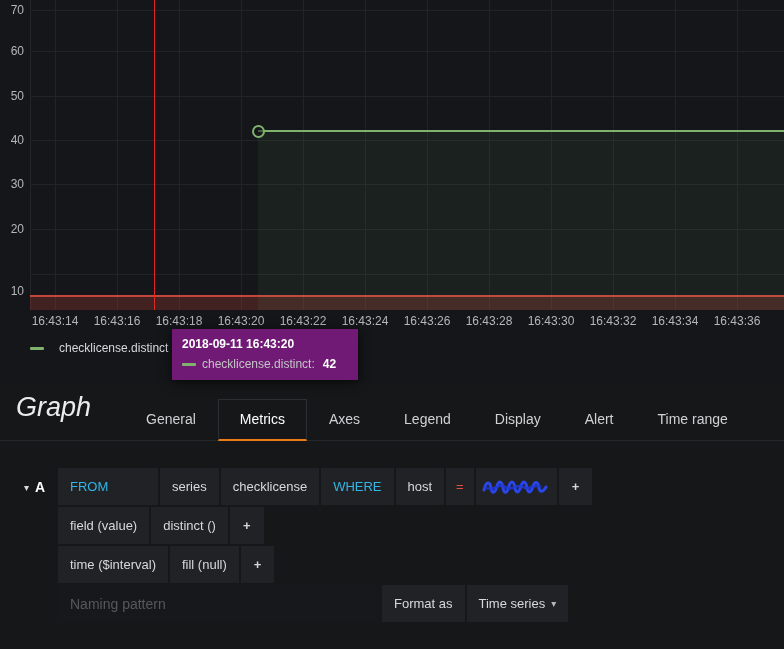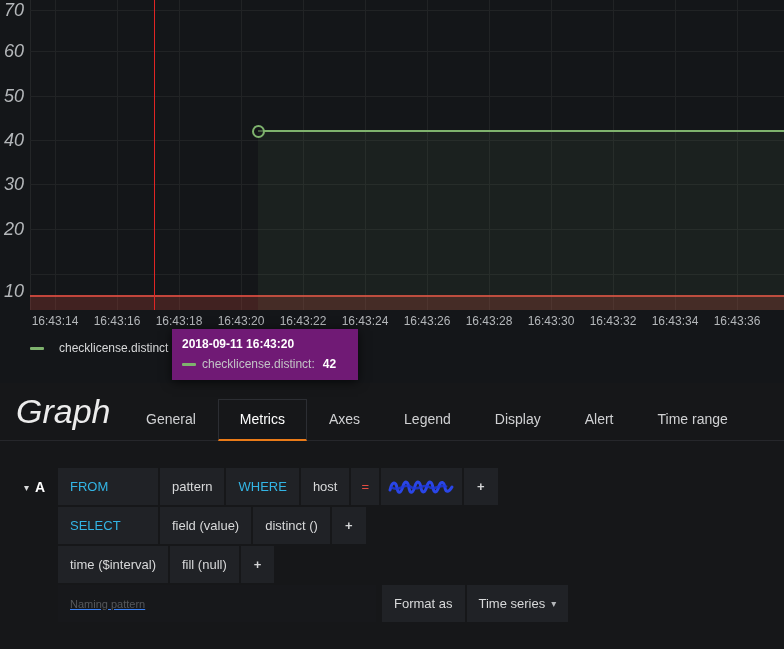--- a/index.html
+++ b/index.html
@@ -3,56 +3,56 @@
 <meta charset="utf-8">
 <style>
   html,body{margin:0;padding:0;background:#0e0f10;}
   .screen{position:relative;width:784px;height:649px;background:#161719;overflow:hidden;
           font-family:"Liberation Sans",sans-serif;color:#d8d9da;}
   
   .graph-section{position:absolute;left:0;top:0;width:784px;height:383px;background:#141619;}
   .canvas-hit{position:absolute;left:30px;top:0;width:754px;height:310px;border-left:1px solid #242628;}
   .gl-h{position:absolute;left:30px;width:754px;height:1px;background:#212325;}
   .gl-v{position:absolute;top:0;width:1px;height:310px;background:#212325;}
-  .ylabel{position:absolute;left:0;width:24px;text-align:right;font-size:18px;color:#b4b7ba;line-height:14px;font-style:italic;}
+  .ylabel{position:absolute;left:0;width:24px;text-align:right;font-size:12px;color:#b4b7ba;line-height:14px;}
   .xlabel{position:absolute;top:314px;width:62px;text-align:center;font-size:12px;color:#b4b7ba;line-height:14px;}
   .crosshair{position:absolute;left:154px;top:0;width:1px;height:310px;background:#e02525;}
   .th-fill{position:absolute;left:30px;top:297px;width:754px;height:13px;background:rgba(226,77,66,0.22);}
   .th-line{position:absolute;left:30px;top:295px;width:754px;height:2px;background:rgba(226,77,66,0.85);}
   .s-fill{position:absolute;left:258px;top:132px;width:526px;height:178px;background:rgba(126,178,109,0.07);}
   .s-line{position:absolute;left:258px;top:130px;width:526px;height:2px;background:#7eb26d;}
   .s-marker{position:absolute;left:252px;top:125px;width:9px;height:9px;border:2px solid #7eb26d;border-radius:50%;background:rgba(20,22,25,.55);}
   .legend{position:absolute;left:30px;top:341px;display:flex;align-items:center;gap:15px;font-size:12px;color:#d8d9da;cursor:pointer;}
   .dash{display:inline-block;width:14px;height:3px;background:#7eb26d;border-radius:1px;}
   .tooltip{position:absolute;left:172px;top:329px;width:186px;background:#701a75;padding:8px 10px 9px 10px;
            box-shadow:0 2px 10px rgba(0,0,0,.65);z-index:6;box-sizing:border-box;}
   .tt-time{font-size:12px;font-weight:bold;color:#ffffff;margin-bottom:6px;}
   .tt-row{display:flex;align-items:center;gap:6px;font-size:12px;color:#c3c4c6;}
   .tt-val{font-weight:bold;color:#ffffff;margin-left:2px;}
   
   .editor{position:absolute;left:0;top:383px;width:784px;height:266px;background:#161719;}
   .editor-header{position:relative;height:57px;border-bottom:1px solid #26272b;}
-  .panel-title{position:absolute;left:16px;top:9px;font-size:34px;font-style:italic;color:#ececec;}
+  .panel-title{position:absolute;left:16px;top:9px;font-size:27px;font-style:italic;color:#ececec;}
   .tabs{position:absolute;left:124px;bottom:-1px;display:flex;align-items:center;}
   .tab{padding:11px 21px 12px 21px;font-size:14px;color:#d0d1d3;cursor:pointer;border:1px solid transparent;border-bottom:2px solid transparent;}
   .tab.active{color:#ffffff;background:#161719;border:1px solid #2c2e33;border-bottom:2px solid #eb7b18;}
   .query{position:relative;padding:27px 14px 0 58px;}
   .gutter{position:absolute;left:24px;top:38px;display:flex;align-items:center;gap:6px;color:#ffffff;cursor:pointer;}
   .gutter .caret{font-size:10px;color:#d8d9da;}
   .gutter .qletter{font-size:14px;font-weight:bold;}
   .qrow{display:flex;gap:2px;margin-bottom:2px;}
   .cell{display:flex;align-items:center;height:37px;padding:0 12px;background:#202226;font-size:13px;color:#d8d9da;white-space:nowrap;box-sizing:border-box;}
   .kw{width:100px;flex:0 0 auto;color:#33b5e5;}
   .kwi{color:#33b5e5;}
   .op{color:#e24d42;padding:0 10px;}
   .plus{padding:0 13px;color:#d5d6d7;font-weight:bold;cursor:pointer;}
   .clickable{cursor:pointer;}
   .scribble-cell{width:81px;justify-content:center;padding:0 4px;}
   .alias-input{width:318px;height:37px;background:#17181b;border:none;outline:none;color:#3b82f6;
-               padding:0 12px;font-size:11px;font-family:"Liberation Sans",sans-serif;box-sizing:border-box;text-decoration:underline;}
+               padding:0 12px;font-size:14px;font-family:"Liberation Sans",sans-serif;box-sizing:border-box;}
   .alias-input::placeholder{color:#56585c;}
   .format-label{margin-left:4px;}
   .dropdown{gap:6px;cursor:pointer;}
   .dd-caret{font-size:10px;color:#b4b7ba;}
 </style>
 </head>
 <body>
 
 <div class="screen">
 
@@ -140,35 +140,35 @@
     </div>
 
     <div class="query">
       <div class="gutter">
         <span class="caret">▾</span>
         <span class="qletter">A</span>
       </div>
 
       <div class="qrow">
         <div class="cell kw">FROM</div>
-        <div class="cell clickable">pattern</div>
+        <div class="cell clickable">series</div>
+        <div class="cell clickable">checklicense</div>
         <div class="cell kwi">WHERE</div>
         <div class="cell clickable">host</div>
         <div class="cell op clickable">=</div>
         <div class="cell scribble-cell clickable">
           <svg width="70" height="20" viewBox="0 0 70 20">
             <path d="M3 13 C5 4 9 4 10 11 C11 17 14 17 16 9 C18 3 21 4 22 11 C23 17 26 17 28 9 C30 3 33 4 34 11 C35 17 38 16 40 9 C42 3 45 4 46 11 C47 17 50 16 52 9 C54 4 57 4 58 11 C59 16 62 15 65 10" stroke="#2a46e8" stroke-width="3" fill="none" stroke-linecap="round"></path>
             <path d="M4 10 C12 16 18 5 24 10 C30 15 36 6 42 10 C48 14 54 6 60 10" stroke="#2038d8" stroke-width="2.5" fill="none" opacity="0.85"></path>
           </svg>
         </div>
         <div class="cell plus">+</div>
       </div>
 
       <div class="qrow">
-        <div class="cell kw">SELECT</div>
         <div class="cell clickable">field (value)</div>
         <div class="cell clickable">distinct ()</div>
         <div class="cell plus">+</div>
       </div>
 
       <div class="qrow">
         <div class="cell clickable">time ($interval)</div>
         <div class="cell clickable">fill (null)</div>
         <div class="cell plus">+</div>
       </div>

